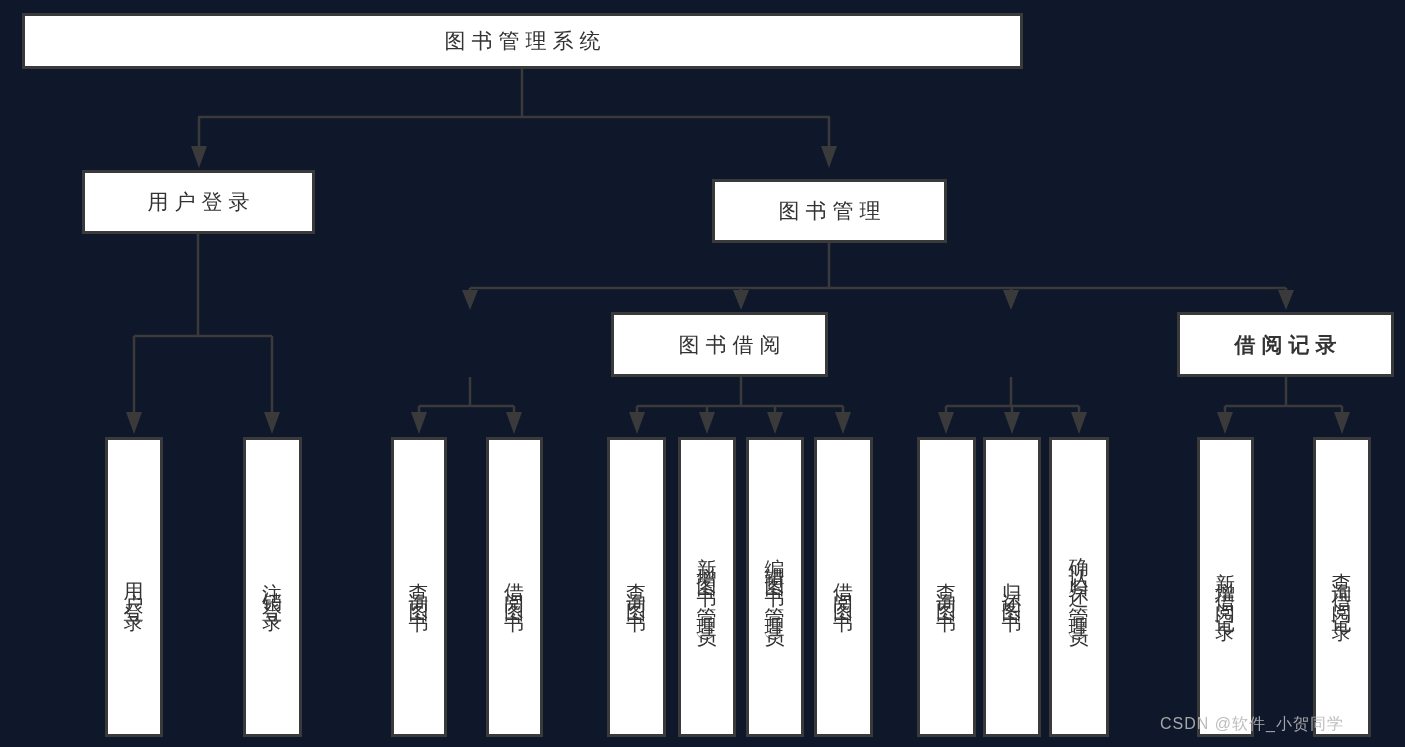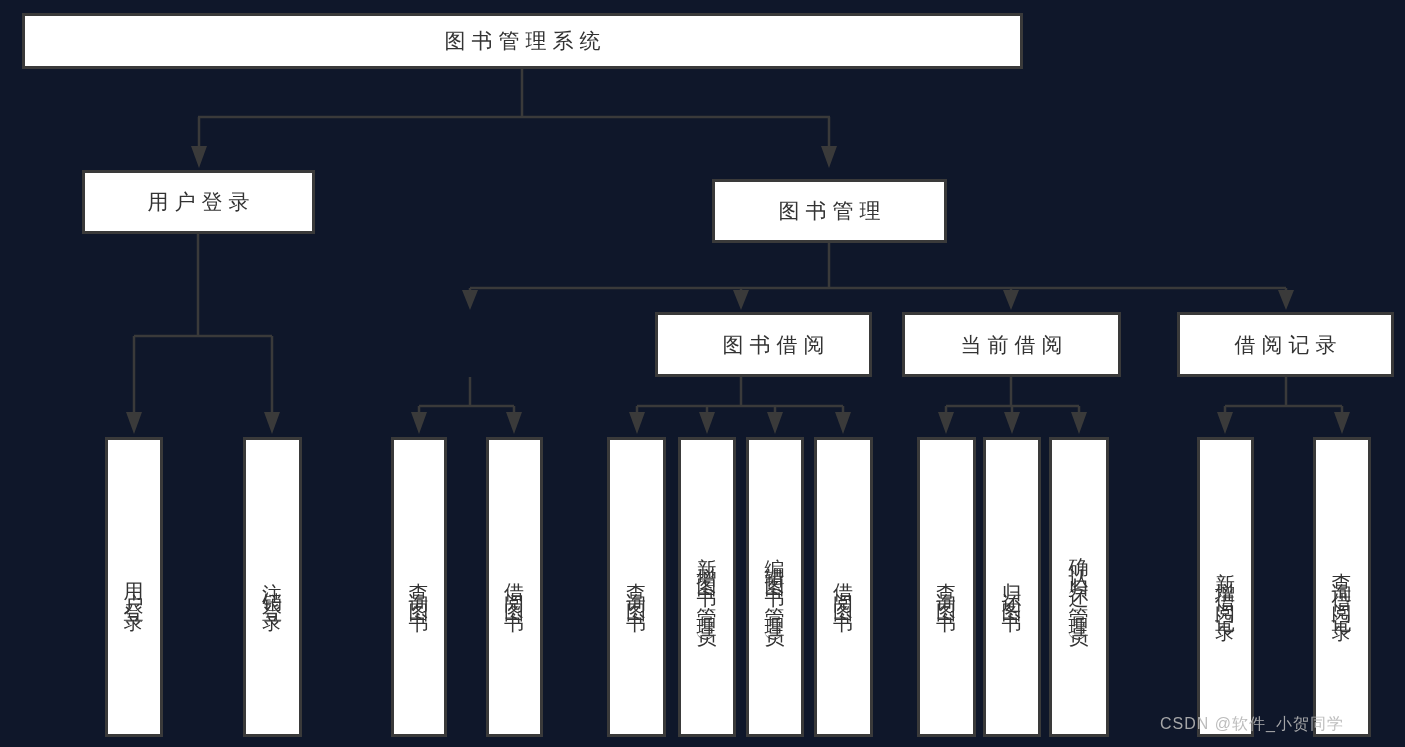--- a/index.html
+++ b/index.html
@@ -97,23 +97,22 @@
       <polygon points="1217,412 1233,412 1225,434"></polygon>
       <polygon points="1334,412 1350,412 1342,434"></polygon>
     </g>
   </svg>
 
   <div class="node hnode" style="left:22px; top:13px; width:1001px; height:56px;">图书管理系统</div>
 
   <div class="node hnode" style="left:82px; top:170px; width:233px; height:64px;">用户登录</div>
   <div class="node hnode" style="left:712px; top:179px; width:235px; height:64px;">图书管理</div>
 
-  <div class="node hnode" style="left:655px; top:312px; width:217px; height:65px;padding-left:20px;">图书借阅</div>
-  <div class="node hnode" style="left:902px; top:312px; width:219px; height:65px;">当前借阅</div>
-  <div class="node hnode" style="left:1177px; top:312px; width:217px; height:65px;">借阅记录</div>
+  <div class="node hnode" style="left:611px; top:312px; width:217px; height:65px;padding-left:20px;">图书借阅</div>
+  <div class="node hnode" style="left:1177px; top:312px; width:217px; height:65px;font-weight:bold;">借阅记录</div>
 
   <div class="node vnode" style="left:105px; top:437px; width:58px; height:300px;">
     <span>用户登录</span>
   </div>
   <div class="node vnode" style="left:243px; top:437px; width:59px; height:300px;">
     <span>注销登录</span>
   </div>
 
   <div class="node vnode" style="left:391px; top:437px; width:56px; height:300px;">
     <span>查询图书</span>

